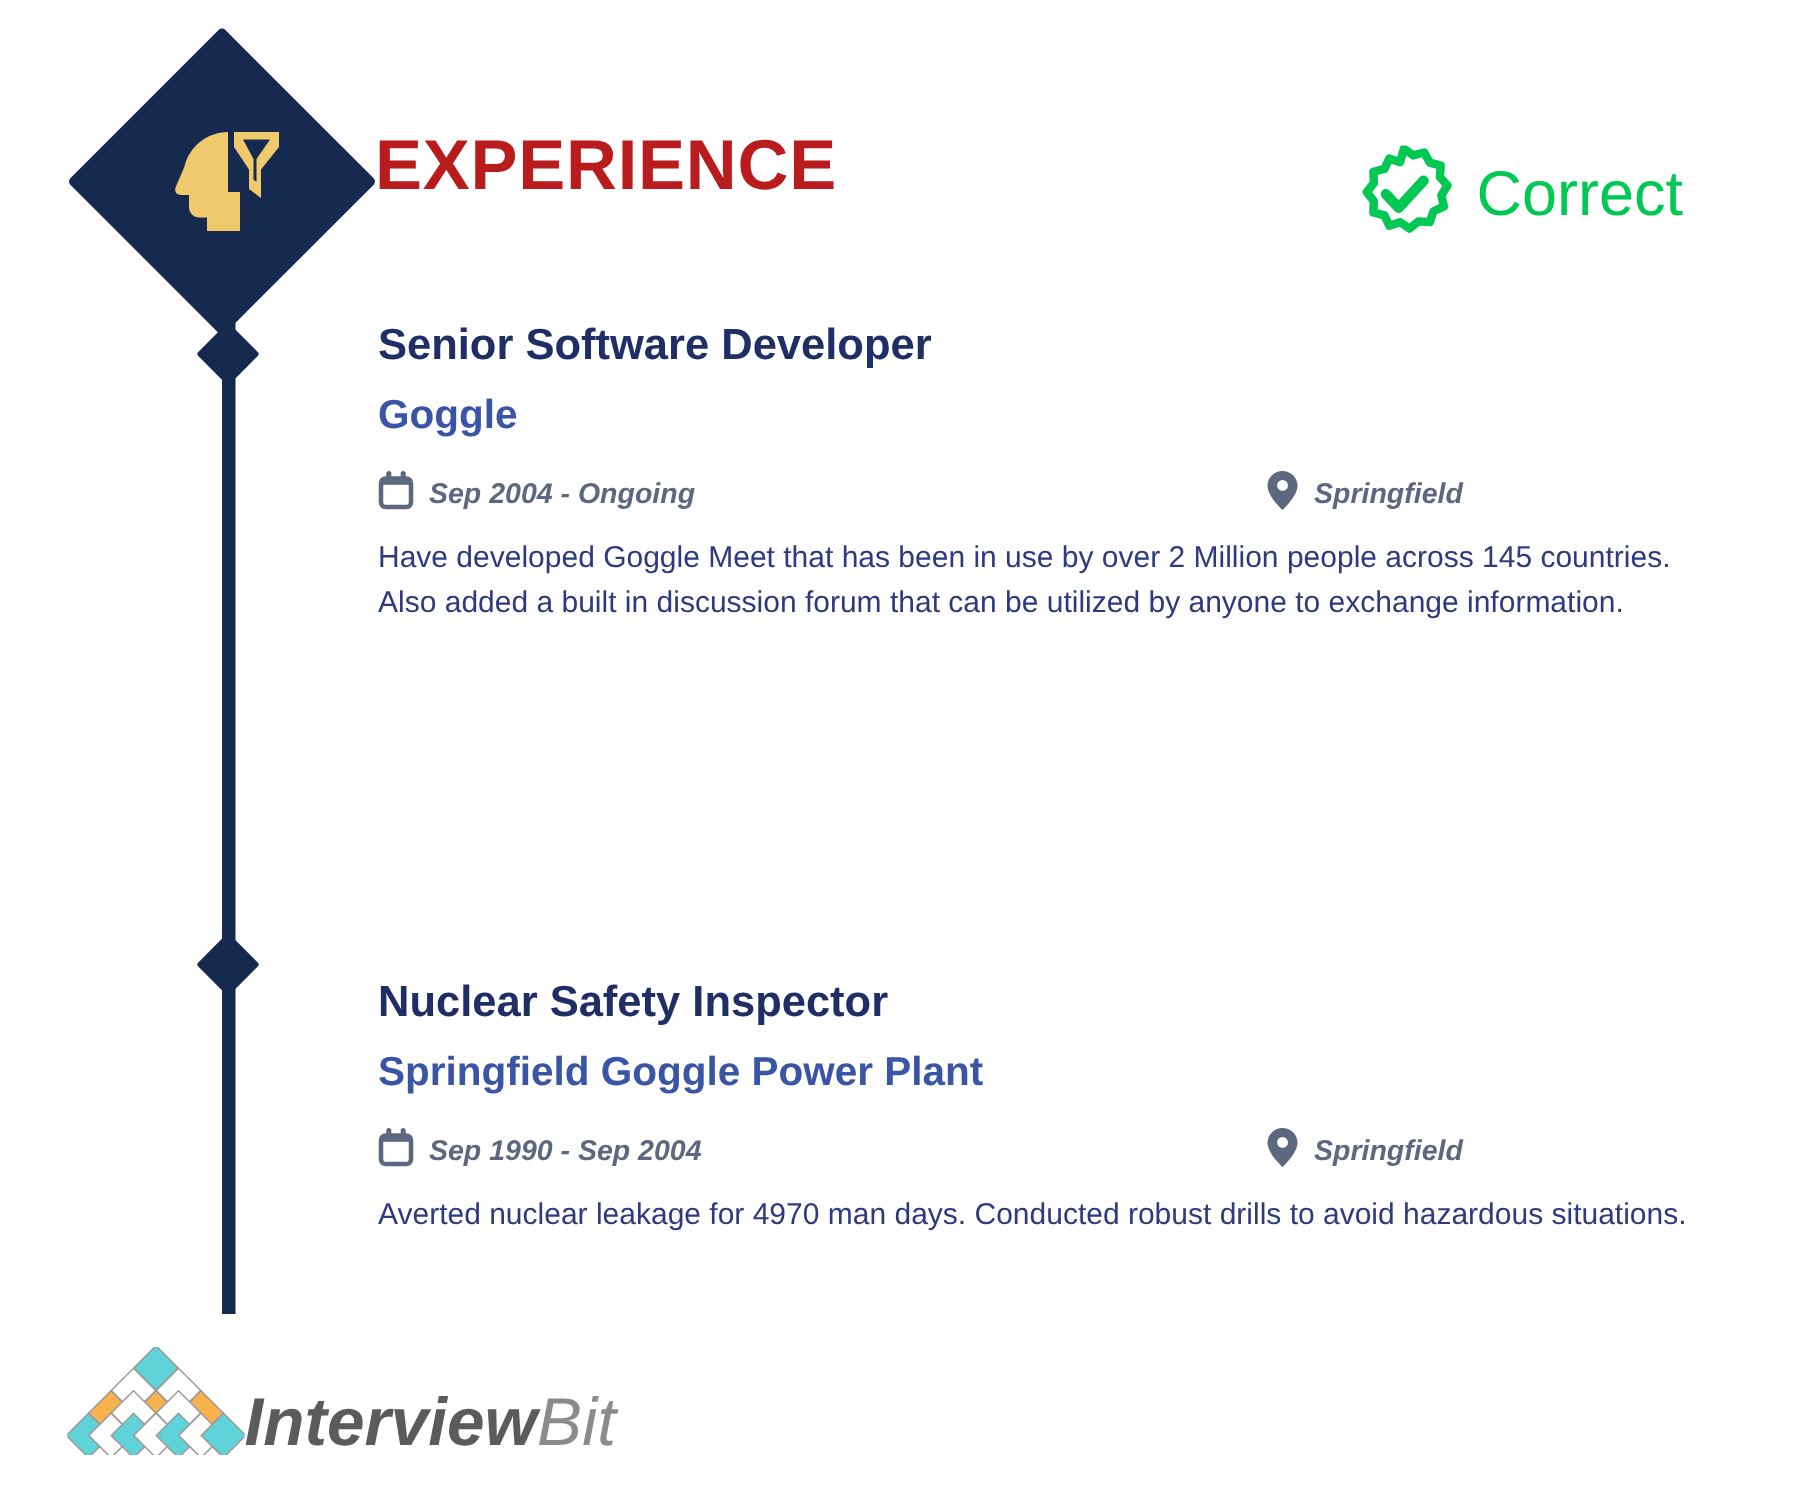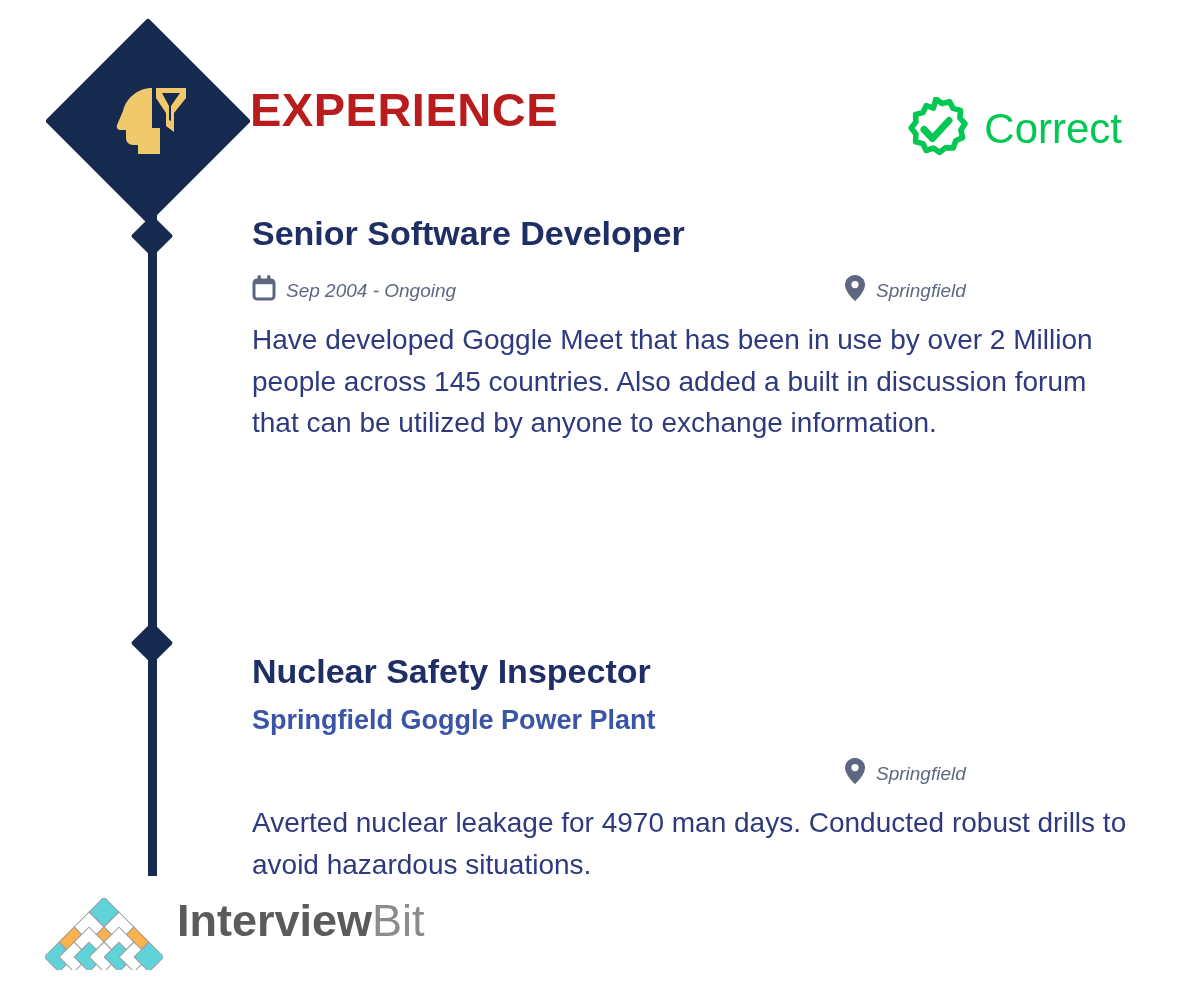--- a/index.html
+++ b/index.html
@@ -83,21 +83,21 @@
     line-height: 1;
     white-space: nowrap;
   }
 
   
   .entry { position: absolute; left: 252px; }
   .entry-1 { top: 214px; }
   .entry-2 { top: 652px; }
 
   .job-title {
-    font-size: 34px;
+    font-size: 29px;
     font-weight: bold;
     color: #1f2f66;
     line-height: 1.15;
     margin: 0;
   }
   .job-company {
     font-size: 27px;
     font-weight: bold;
     color: #3a55a6;
     line-height: 1.15;
@@ -116,44 +116,44 @@
     display: flex;
     align-items: center;
     gap: 10px;
     height: 30px;
   }
   .meta-date { left: 0; }
   .meta-loc  { left: 592px; }
   .meta-text {
     font-size: 19px;
     font-style: italic;
-    font-weight: normal;
+    font-weight: bold;
     color: #5d6880;
     white-space: nowrap;
     line-height: 1;
   }
   .meta-icon { display: block; }
 
   .job-desc {
     margin: 14px 0 0 0;
-    font-size: 28px;
+    font-size: 20px;
     color: #2e3a7d;
     line-height: 1.48;
     width: 870px;
   }
   .job-desc-narrow { width: 890px; }
 
   
   .footer-logo {
     position: absolute;
     left: 45px;
     top: 898px;
     display: flex;
-    align-items: flex-start;
-    gap: 14px;
+    align-items: flex-end;
+    font-style: italic;
   }
   .logo-mark { display: block; }
   .logo-word {
     font-size: 45px;
     line-height: 1;
     white-space: nowrap;
   }
   .logo-word .w1 { font-weight: bold; color: #5b5b5b; }
   .logo-word .w2 { font-weight: normal; color: #8b8b8b; }
 </style>
@@ -181,20 +181,21 @@
     <svg class="verdict-icon" viewBox="0 0 64 64" aria-hidden="true">
       <path d="M32 2 l6.1 4.6 7.4 -1.9 3.6 6.7 7.4 2 -0.6 7.6 5.1 5.7 -4.1 6.4 1.7 7.5 -6.9 3.2 -2.5 7.2 -7.6 -0.4 -5.9 4.8 -6.3 -4.3 -7.2 2.4 -3.2 -6.9 -7.4 -1.9 0.3 -7.6 -4.7 -6 4.7 -6 -0.3 -7.6 7.4 -1.9 3.2 -6.9 7.2 2.4 Z" fill="none" stroke="#00C853" stroke-width="5.6" stroke-linejoin="round"></path>
       <path d="M20 32.5 L28.5 41.5 L45 23.5" fill="none" stroke="#00C853" stroke-width="7" stroke-linecap="round" stroke-linejoin="round"></path>
     </svg>
   </span>
   <span class="verdict-label">Correct</span>
 </div>
 
 <div class="entry entry-1">
   <div class="job-title">Senior Software Developer</div>
+  <div class="job-company">Goggle</div>
   <div class="meta-row">
     <div class="meta-item meta-date">
       <span class="meta-icon">
         <svg width="24" height="26" viewBox="0 0 24 26" aria-hidden="true">
           <rect x="2" y="5" width="20" height="19" rx="3" fill="none" stroke="#5d6880" stroke-width="3"></rect>
           <rect x="5.5" y="0" width="3.4" height="7" rx="1.7" fill="#5d6880"></rect>
           <rect x="15.1" y="0" width="3.4" height="7" rx="1.7" fill="#5d6880"></rect>
           <rect x="2" y="5" width="20" height="4.2" fill="#5d6880"></rect>
         </svg>
       </span>
@@ -210,20 +211,31 @@
       <span class="meta-text">Springfield</span>
     </div>
   </div>
   <p class="job-desc">Have developed Goggle Meet that has been in use by over 2 Million people across 145 countries. Also added a built in discussion forum that can be utilized by anyone to exchange information.</p>
 </div>
 
 <div class="entry entry-2">
   <div class="job-title">Nuclear Safety Inspector</div>
   <div class="job-company">Springfield Goggle Power Plant</div>
   <div class="meta-row">
+    <div class="meta-item meta-date">
+      <span class="meta-icon">
+        <svg width="24" height="26" viewBox="0 0 24 26" aria-hidden="true">
+          <rect x="2" y="5" width="20" height="19" rx="3" fill="none" stroke="#5d6880" stroke-width="3"></rect>
+          <rect x="5.5" y="0" width="3.4" height="7" rx="1.7" fill="#5d6880"></rect>
+          <rect x="15.1" y="0" width="3.4" height="7" rx="1.7" fill="#5d6880"></rect>
+          <rect x="2" y="5" width="20" height="4.2" fill="#5d6880"></rect>
+        </svg>
+      </span>
+      <span class="meta-text">Sep 1990 - Sep 2004</span>
+    </div>
     <div class="meta-item meta-loc">
       <span class="meta-icon">
         <svg width="22" height="28" viewBox="0 0 22 28" aria-hidden="true">
           <path d="M11 1 C5.5 1 1 5.4 1 10.9 C1 18 11 27 11 27 C11 27 21 18 21 10.9 C21 5.4 16.5 1 11 1 Z" fill="#5d6880"></path>
           <circle cx="11" cy="10.6" r="3.6" fill="#ffffff"></circle>
         </svg>
       </span>
       <span class="meta-text">Springfield</span>
     </div>
   </div>

